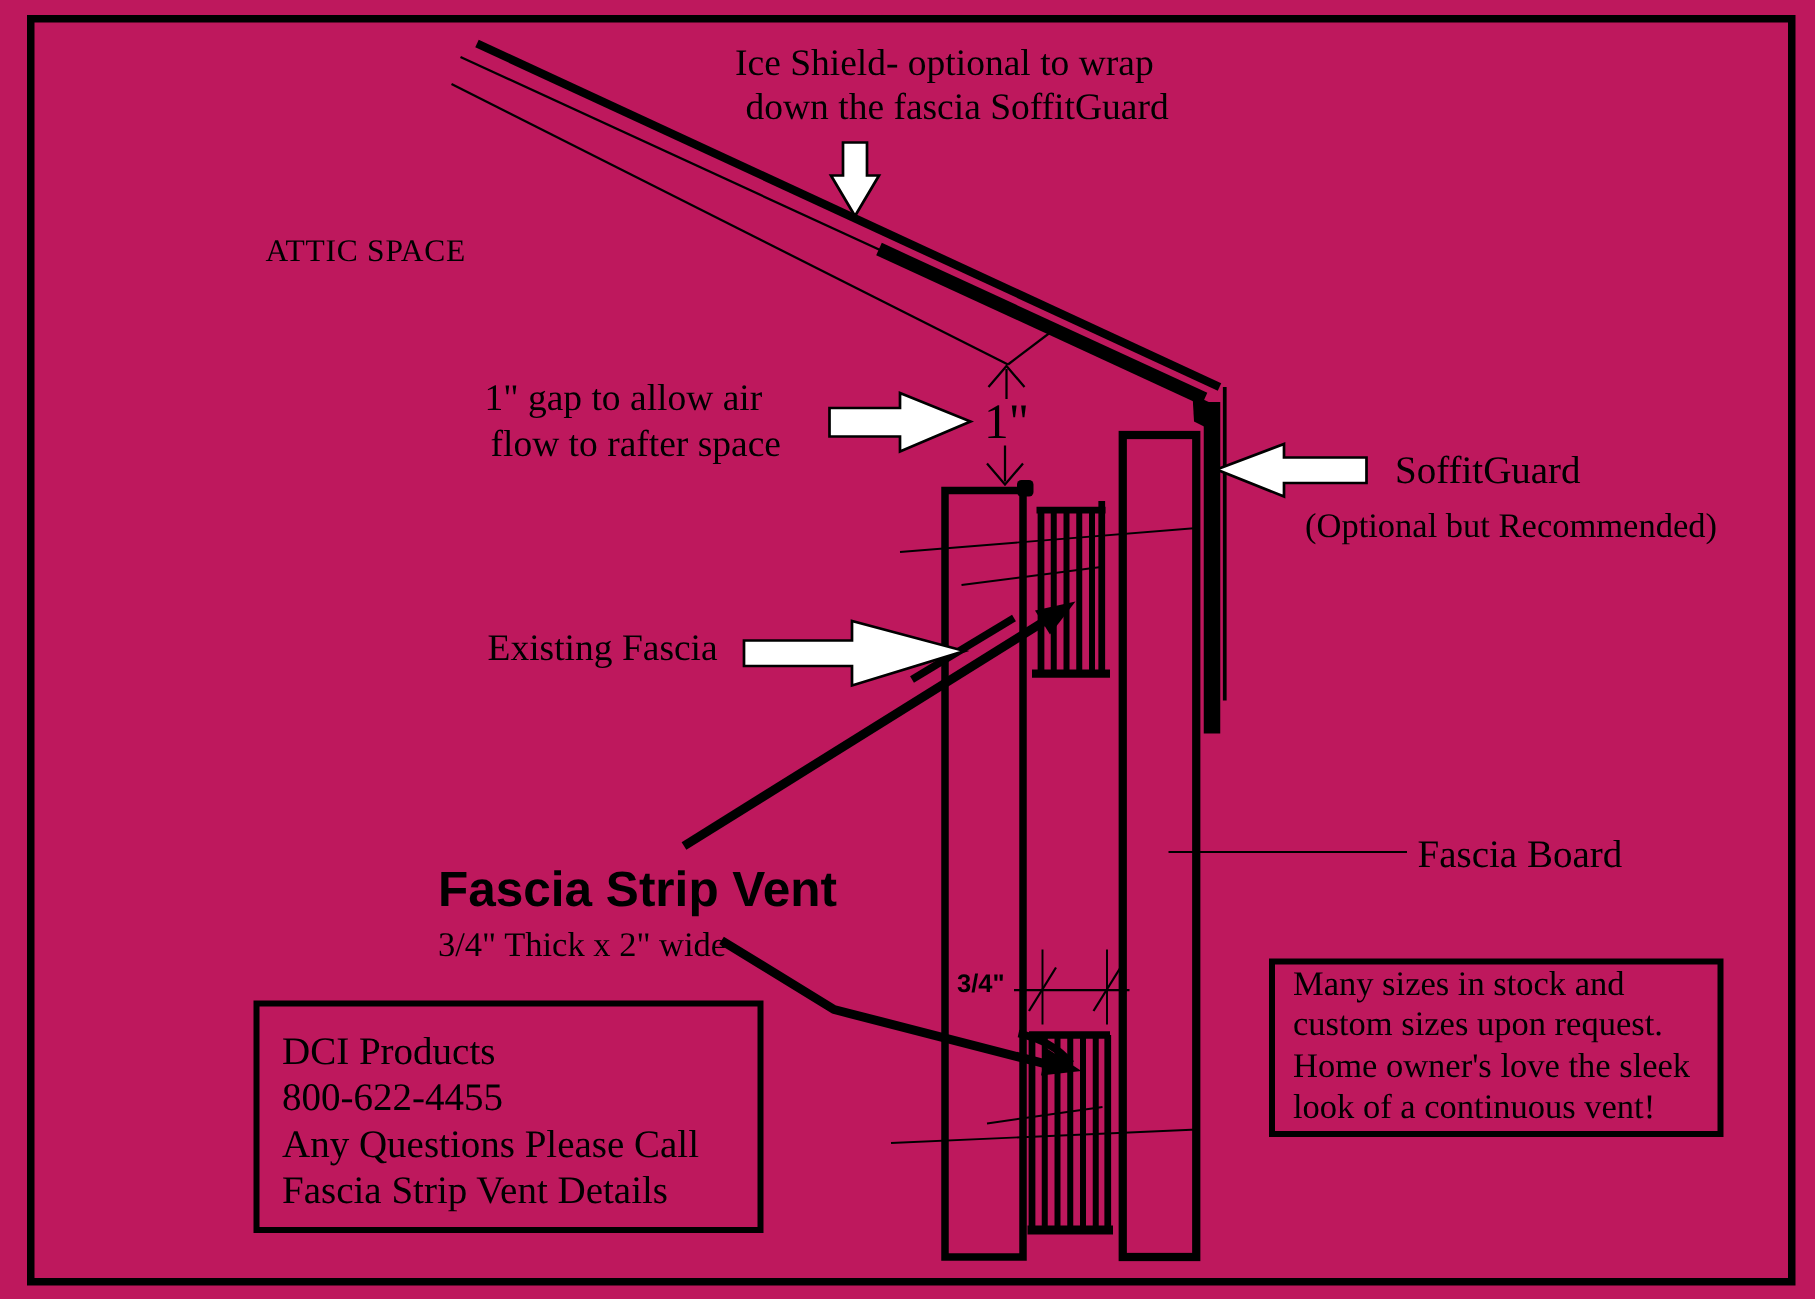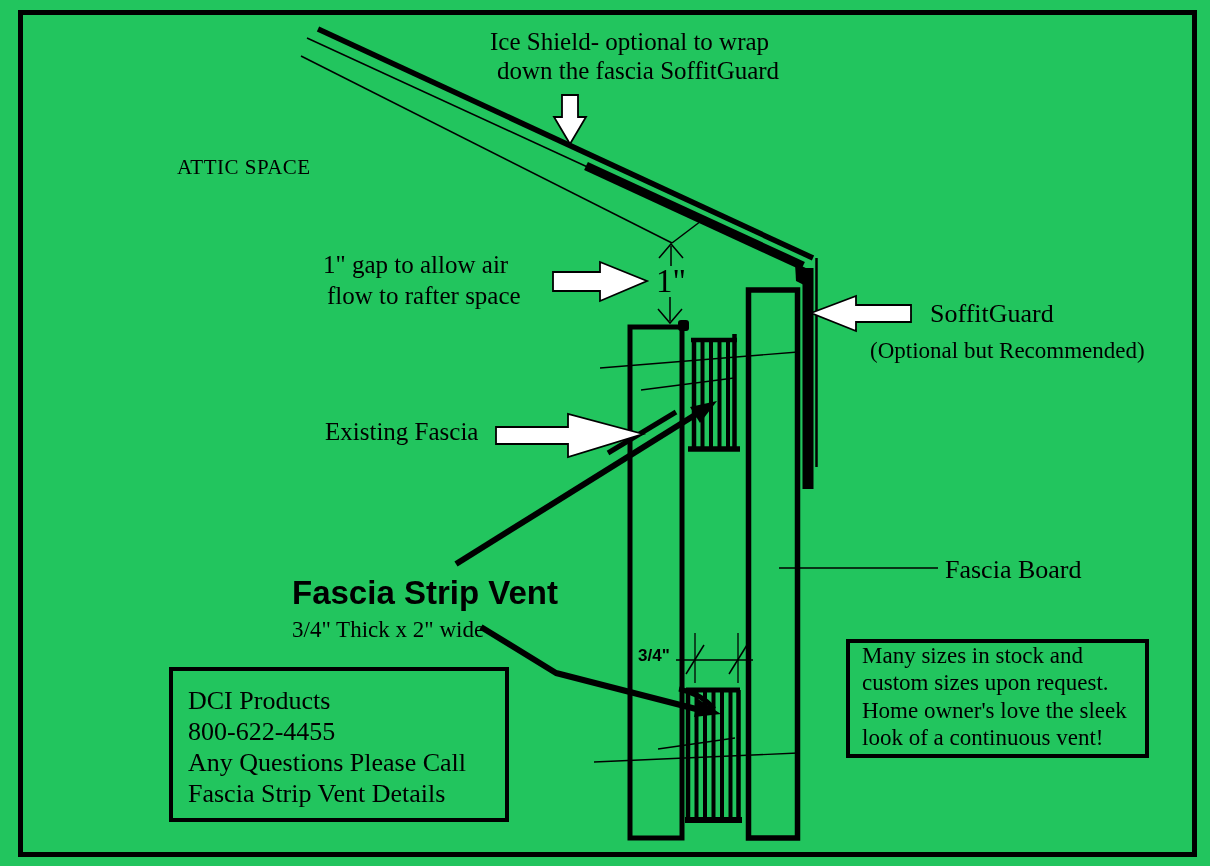--- a/index.html
+++ b/index.html
@@ -1,16 +1,16 @@
 <!DOCTYPE html>
 <html><head>
 <meta charset="utf-8">
 <style>
   html,body{margin:0;padding:0;background:#ffffff;}
-  .stage{position:relative;width:1210px;height:866px;background:#22c55e;overflow:hidden;
+  .stage{position:relative;width:1210px;height:866px;background:#be185d;overflow:hidden;
          font-family:"Liberation Serif", serif;}
   svg{position:absolute;left:0;top:0;display:block;}
   .t-serif{font-family:"Liberation Serif", serif;fill:#000;}
   .t-sans-bold{font-family:"Liberation Sans", sans-serif;font-weight:bold;fill:#000;}
   .ink{stroke:#000;}
   .nofill{fill:none;}
   .solid{fill:#000;stroke:none;}
   .hollow{fill:#fff;stroke:#000;stroke-width:1.8;}
 </style>
 </head>

